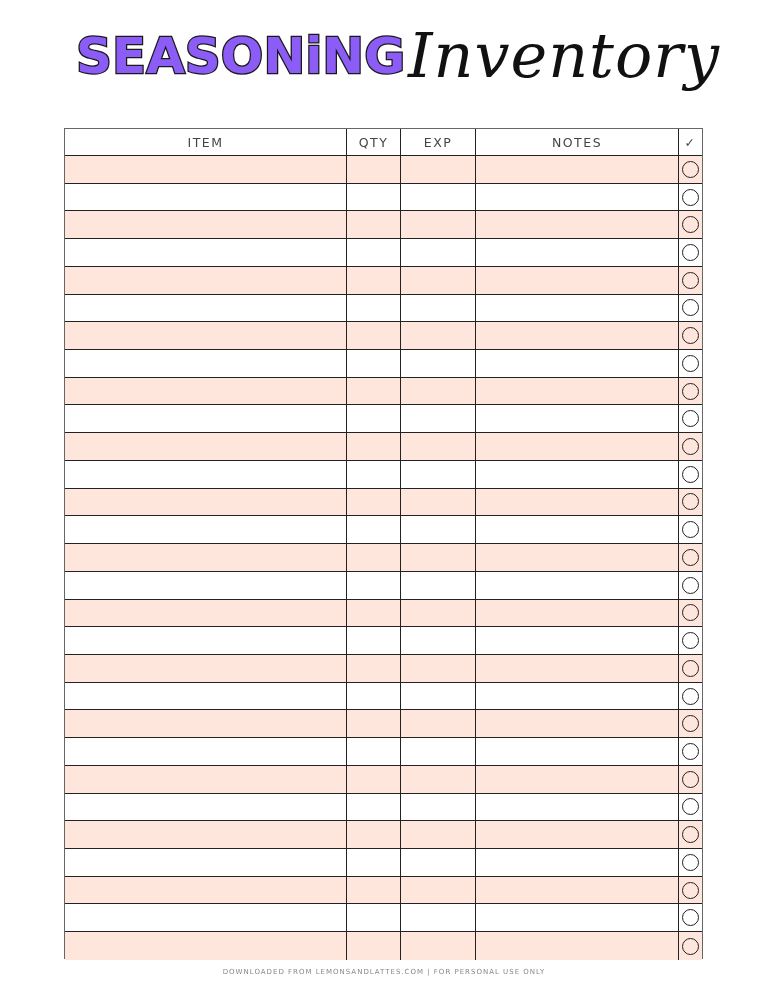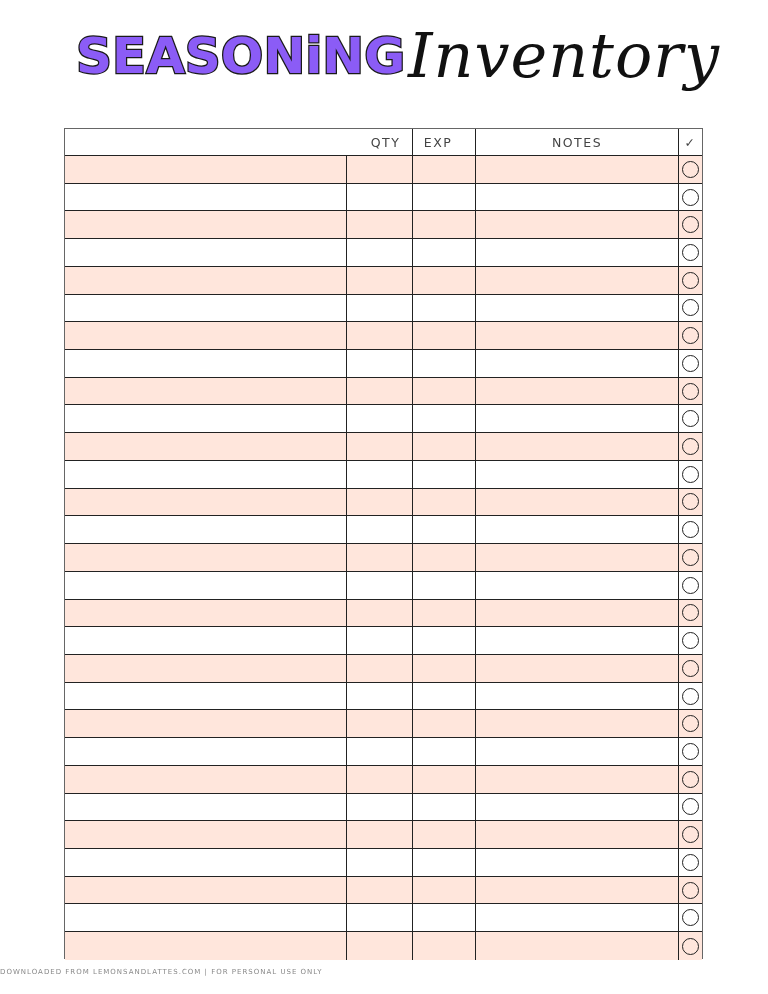--- a/index.html
+++ b/index.html
@@ -29,48 +29,49 @@
     .cell {
       position: absolute; top: 0; height: 100%; box-sizing: border-box;
       border-right: 1.5px solid #222;
     }
     .cell.last { border-right: none; }
     .hdr .cell {
       font-family: "DejaVu Sans", sans-serif; font-size: 12.5px; letter-spacing: 1.5px;
       color: #444; display: flex; align-items: center; justify-content: center;
     }
     .c-item { left: 0; width: 282px; }
-    .c-qty { left: 294px; width: 54px; }
+    .c-qty { left: 282px; width: 54px; }
     .c-exp { left: 336px; width: 75px; }
     .c-notes { left: 411px; width: 203px; }
     .c-check { left: 614px; width: 23px; }
     .data-row { height: 27.72px; border-bottom: 1.5px solid #222; }
     .data-row.pink { background: #ffe6dc; }
     .data-row.lastrow { border-bottom: none; }
     .circle {
       position: absolute; left: 50%; top: 50%; width: 17px; height: 17px;
       margin-left: -8.5px; margin-top: -8.5px; border: 1.2px solid #222;
       border-radius: 50%; box-sizing: border-box; background: transparent;
     }
     .footer {
-      position: absolute; left: 0; top: 968px; width: 768px; text-align: left;
+      position: absolute; left: 0; top: 968px; width: 768px; text-align: center;
       font-family: "DejaVu Sans", sans-serif; font-size: 7px; letter-spacing: 1px;
       color: #888;
     }
   </style>
 </head>
 <body>
 
 <div>
   <div class="title-seasoning">SEASONiNG</div>
   <div class="title-inventory">Inventory</div>
 </div>
 
 <div class="table" id="tbl">
   <div class="row hdr">
+    <div class="cell c-item">ITEM</div>
     <div class="cell c-qty">QTY</div>
     <div class="cell c-exp">EXP</div>
     <div class="cell c-notes">NOTES</div>
     <div class="cell c-check last">✓</div>
   </div>
 <div class="row data-row pink" style="top: 27px;">
       <div class="cell c-item"></div>
       <div class="cell c-qty"></div>
       <div class="cell c-exp"></div>
       <div class="cell c-notes"></div>

